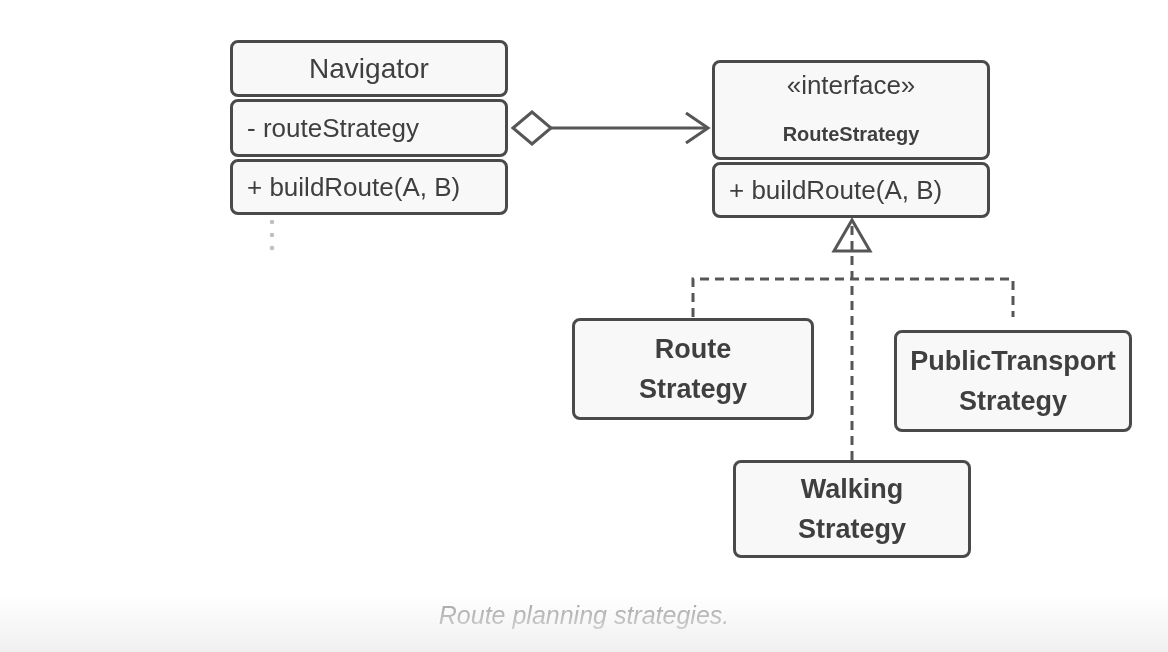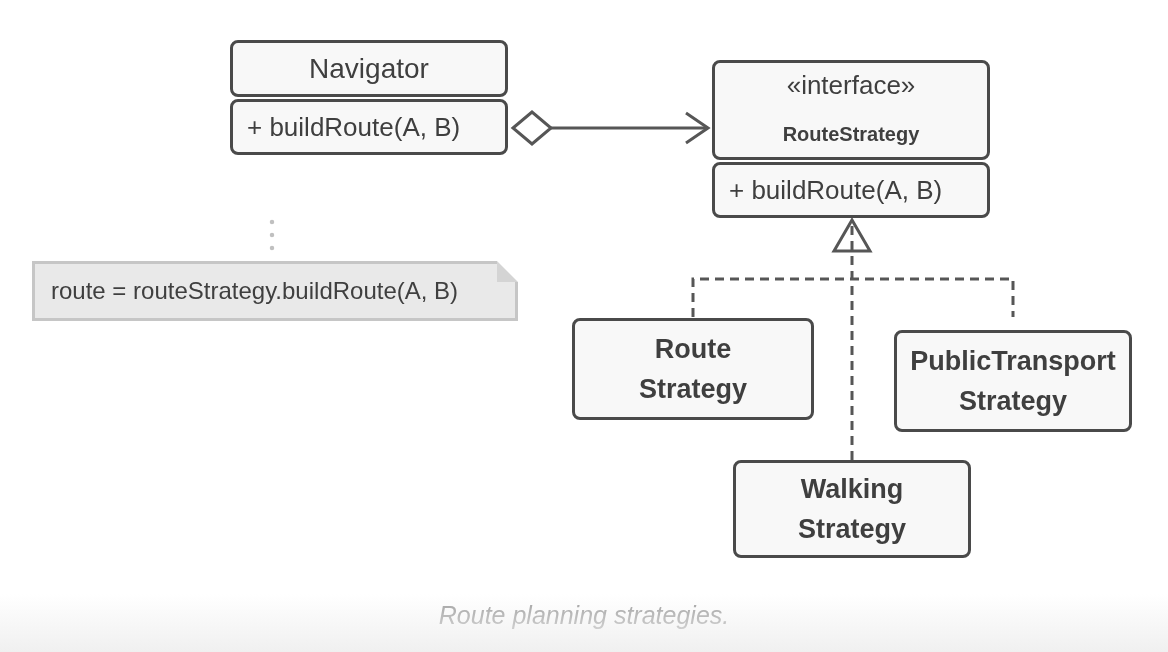--- a/index.html
+++ b/index.html
@@ -127,20 +127,21 @@
 
     <path class="stroke dashed" d="M852,226 L852,460"></path>
     <path class="stroke dashed" d="M693,317 L693,279 L1013,279 L1013,317"></path>
     <polygon class="stroke" points="852,220 834,251 870,251"></polygon>
 
     <path class="dotted" d="M272,222 L272,258"></path>
   </svg>
 
   <div class="class-box" style="left:230px; top:40px; width:278px;">
     <div class="compartment title" style="height:57px;">Navigator</div>
+    <div class="compartment member" style="height:58px;">- routeStrategy</div>
     <div class="compartment member" style="height:56px;">+ buildRoute(A, B)</div>
   </div>
 
   <div class="class-box" style="left:712px; top:60px; width:278px;">
     <div class="compartment stacked" style="height:100px;">
       <span class="stereotype">«interface»</span>
       <span class="iface-name">RouteStrategy</span>
     </div>
     <div class="compartment member" style="height:56px;">+ buildRoute(A, B)</div>
   </div>
@@ -159,20 +160,17 @@
     </div>
   </div>
 
   <div class="class-box" style="left:733px; top:460px; width:238px;">
     <div class="compartment name2" style="height:98px;">
       <span>Walking</span>
       <span>Strategy</span>
     </div>
   </div>
 
-  <div class="note">
-    <span>route = routeStrategy.buildRoute(A, B)</span>
-  </div>
 
   <div class="caption">Route planning strategies.</div>
 
   <div class="bottom-fade"></div>
 </div>
 
 </body></html>

